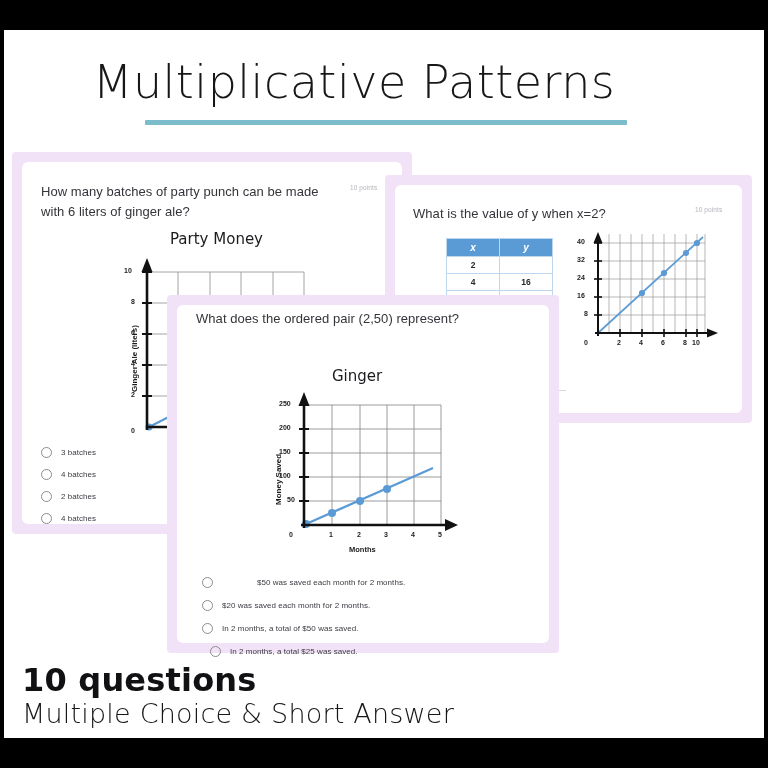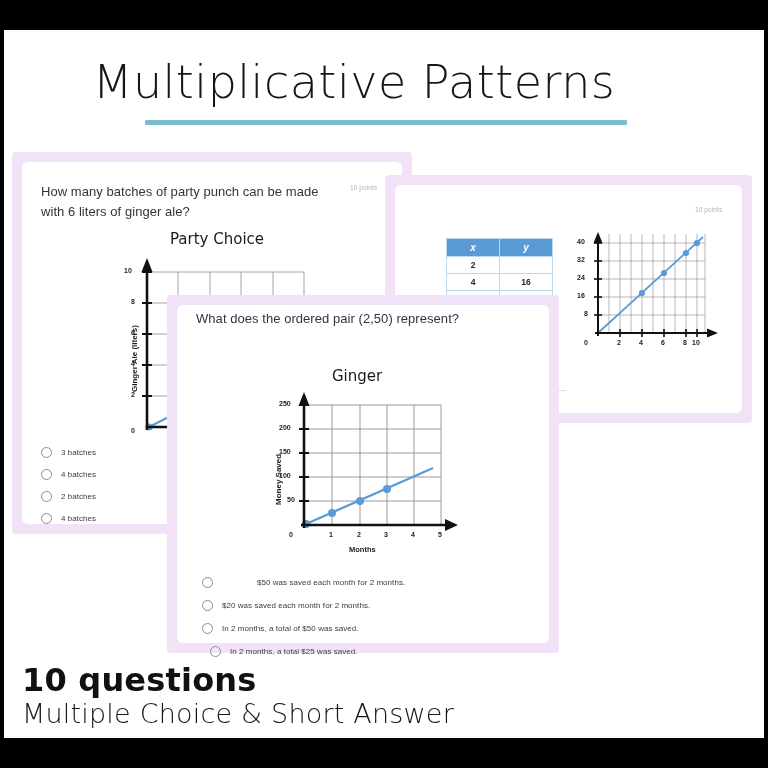--- a/index.html
+++ b/index.html
@@ -173,21 +173,21 @@
     <div id="title-rule"></div>
 
     <div class="card-frame" style="left:8px; top:122px; width:400px; height:382px;">
       <div class="card-inner" style="left:10px; top:10px; width:380px; height:362px;">
 
         <div class="q-text" style="left:19px; top:20px; width:282px;">How many batches of party punch can be made with 6 liters of ginger ale?</div>
 
         <div class="points" style="left:328px; top:22px;">10 points</div>
 
         <div class="chart" style="left:0px; top:0px; width:380px; height:362px;">
-          <div class="chart-title" style="left:148px; top:68px;">Party Choice</div>
+          <div class="chart-title" style="left:148px; top:68px;">Party Money</div>
 
           <div class="ylabel-rot" style="left:108px; top:230px;">Ginger Ale (liters)</div>
 
           <svg width="380" height="362" style="position:absolute; left:0; top:0;">
 
             <g stroke="#9a9a9a" stroke-width="0.9">
               <line x1="125" y1="110" x2="282" y2="110"></line>
               <line x1="125" y1="141" x2="282" y2="141"></line>
               <line x1="125" y1="172" x2="196" y2="172"></line>
               <line x1="125" y1="203" x2="196" y2="203"></line>
@@ -246,20 +246,21 @@
           <span class="radio"></span>
           <span class="opt-label">4 batches</span>
         </div>
 
       </div>
     </div>
 
     <div class="card-frame" style="left:381px; top:145px; width:367px; height:248px;">
       <div class="card-inner" style="left:10px; top:10px; width:347px; height:228px;">
 
+        <div class="q-text" style="left:18px; top:19px; width:230px;">What is the value of y when x=2?</div>
 
         <div class="points" style="left:300px; top:21px;">10 points</div>
 
         <table class="xy-table" style="left:51px; top:53px;">
           <thead>
             <tr>
               <th>x</th>
               <th>y</th>
             </tr>
           </thead>

